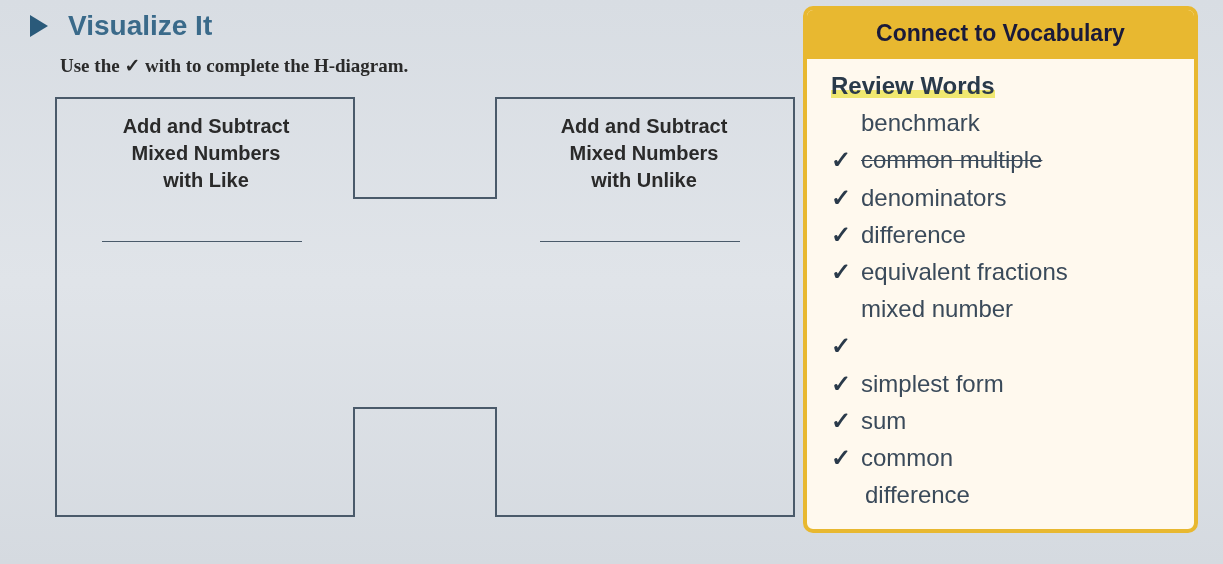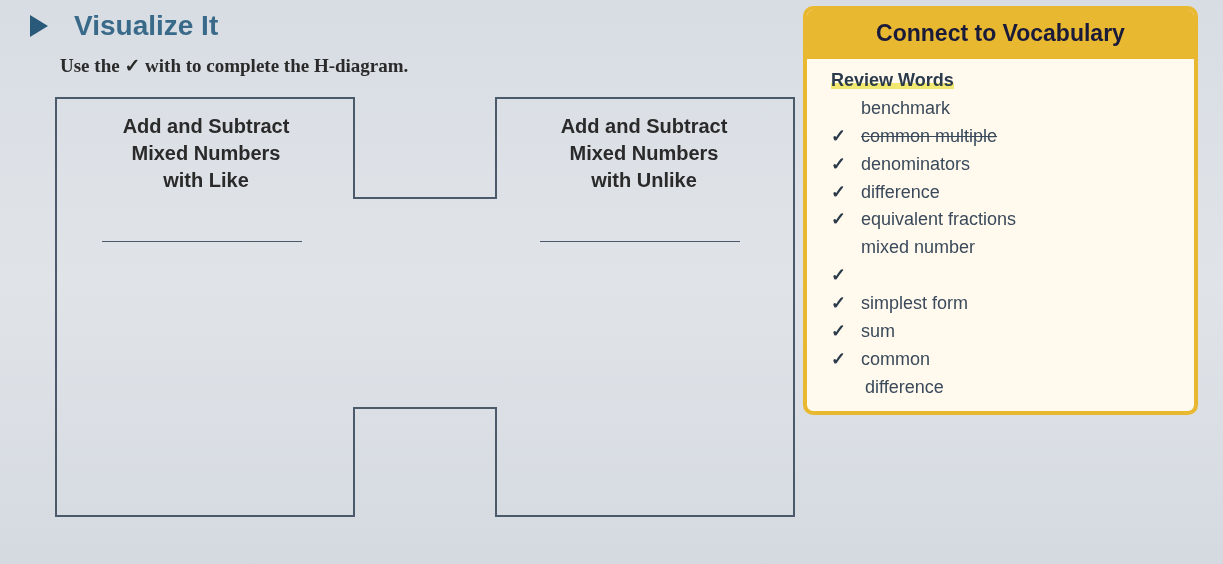--- a/index.html
+++ b/index.html
@@ -13,21 +13,21 @@
     }
     .main-area {
       position: absolute;
       left: 30px;
       top: 10px;
       width: 750px;
     }
     .title-row {
       display: flex;
       align-items: center;
-      gap: 26px;
+      gap: 20px;
       margin-bottom: 12px;
     }
     .play-icon {
       width: 0;
       height: 0;
       border-left: 18px solid #2a5a7a;
       border-top: 11px solid transparent;
       border-bottom: 11px solid transparent;
     }
     .title {
@@ -143,23 +143,23 @@
     .vocab-header {
       background: #e8b830;
       color: #1a1a3a;
       font-family: Arial, sans-serif;
       font-weight: bold;
       font-size: 23px;
       text-align: center;
       padding: 10px 0 12px 0;
     }
     .vocab-body {
-      padding: 8px 20px 9px 24px;
-      font-family: Arial, sans-serif;
-      font-size: 18px;
+      padding: 8px 20px 16px 24px;
+      font-family: Arial, sans-serif;
+      font-size: 24px;
       color: #3a4a5a;
       line-height: 1.55;
     }
     .review-label {
       font-weight: bold;
       color: #2a3a4a;
       background: linear-gradient(transparent 65%, #f0e870 65%, #f0e870 95%, transparent 95%);
       display: inline;
     }
     .word-row {

